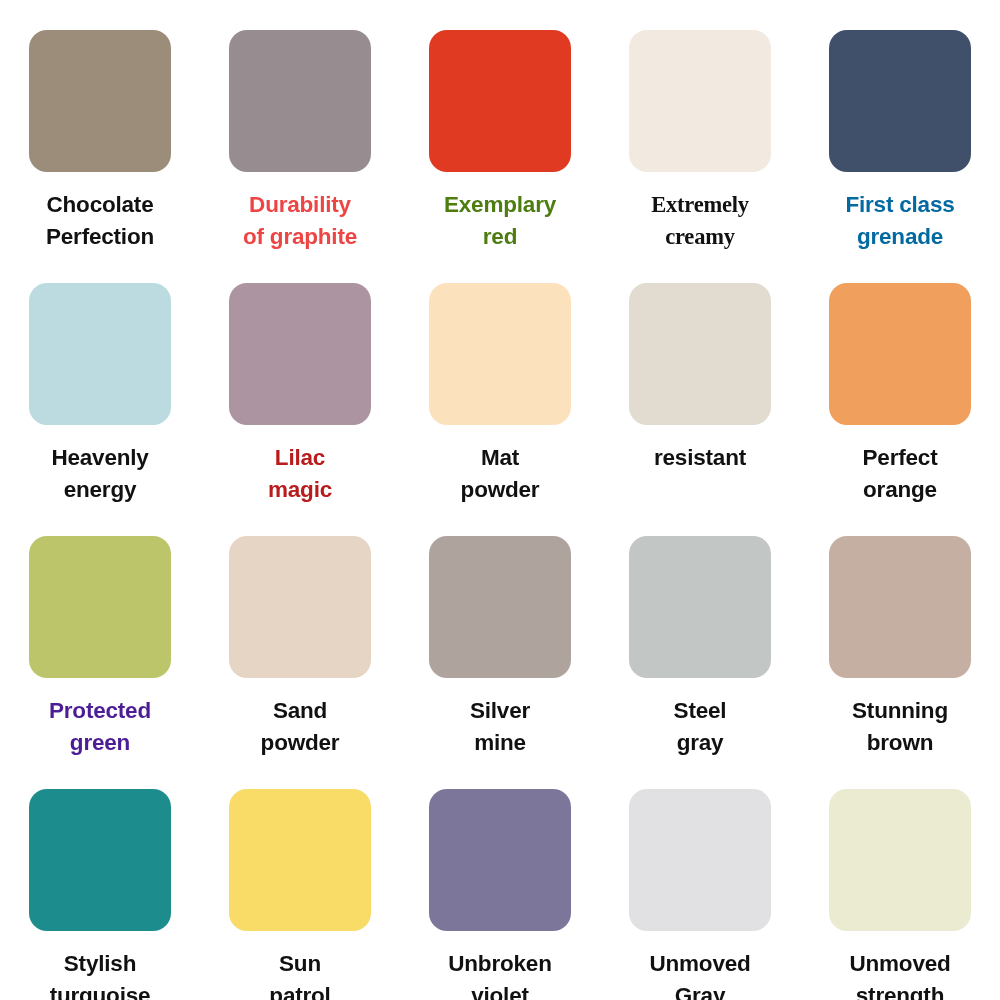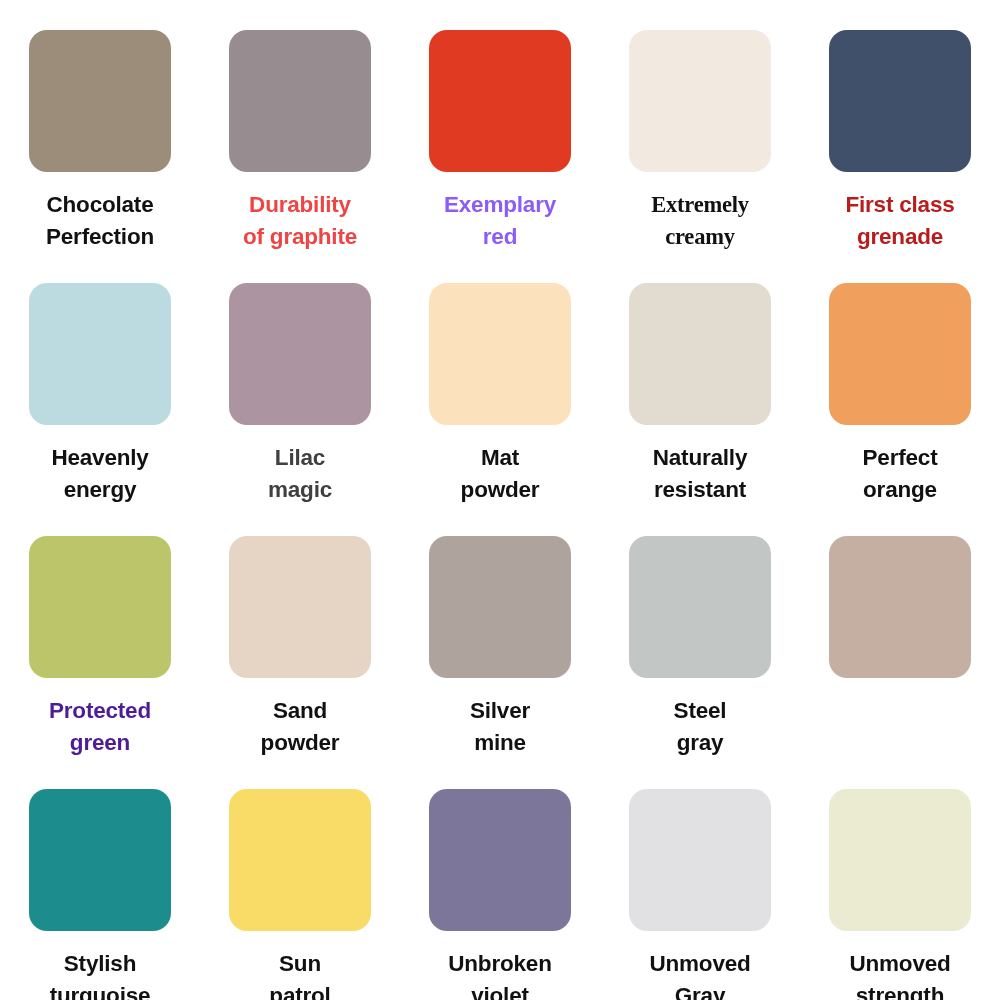--- a/index.html
+++ b/index.html
@@ -70,64 +70,63 @@
     </div>
     <div class="swatch-cell">
       <div class="swatch-chip" style="background: rgb(151, 141, 145);"></div>
       <div class="swatch-label" style="color: #ef4444;">
         <span class="line">Durability</span>
         <span class="line">of graphite</span>
       </div>
     </div>
     <div class="swatch-cell">
       <div class="swatch-chip" style="background: rgb(224, 59, 34);"></div>
-      <div class="swatch-label" style="color: #8b5cf6;">
+      <div class="swatch-label" style="color: #4d7c0f;">
         <span class="line">Exemplary</span>
         <span class="line">red</span>
       </div>
     </div>
     <div class="swatch-cell">
       <div class="swatch-chip" style="background: rgb(242, 233, 224);"></div>
       <div class="swatch-label" style="color: rgb(17, 17, 17); font-family: Liberation Serif, serif;">
         <span class="line">Extremely</span>
         <span class="line">creamy</span>
       </div>
     </div>
     <div class="swatch-cell">
       <div class="swatch-chip" style="background: rgb(64, 80, 107);"></div>
-      <div class="swatch-label" style="color: #b91c1c;">
+      <div class="swatch-label" style="color: #0369a1;">
         <span class="line">First class</span>
         <span class="line">grenade</span>
       </div>
     </div>
     <div class="swatch-cell">
       <div class="swatch-chip" style="background: rgb(188, 219, 224);"></div>
       <div class="swatch-label" style="color: rgb(17, 17, 17);">
         <span class="line">Heavenly</span>
         <span class="line">energy</span>
       </div>
     </div>
     <div class="swatch-cell">
       <div class="swatch-chip" style="background: rgb(172, 148, 161);"></div>
-      <div class="swatch-label" style="color: #404040;">
+      <div class="swatch-label" style="color: #b91c1c;">
         <span class="line">Lilac</span>
         <span class="line">magic</span>
       </div>
     </div>
     <div class="swatch-cell">
       <div class="swatch-chip" style="background: rgb(252, 226, 188);"></div>
       <div class="swatch-label" style="color: rgb(17, 17, 17);">
         <span class="line">Mat</span>
         <span class="line">powder</span>
       </div>
     </div>
     <div class="swatch-cell">
       <div class="swatch-chip" style="background: rgb(226, 220, 208);"></div>
       <div class="swatch-label" style="color: rgb(17, 17, 17);">
-        <span class="line">Naturally</span>
         <span class="line">resistant</span>
       </div>
     </div>
     <div class="swatch-cell">
       <div class="swatch-chip" style="background: rgb(240, 160, 92);"></div>
       <div class="swatch-label" style="color: rgb(17, 17, 17);">
         <span class="line">Perfect</span>
         <span class="line">orange</span>
       </div>
     </div>
@@ -154,20 +153,24 @@
     </div>
     <div class="swatch-cell">
       <div class="swatch-chip" style="background: rgb(194, 198, 196);"></div>
       <div class="swatch-label" style="color: rgb(17, 17, 17);">
         <span class="line">Steel</span>
         <span class="line">gray</span>
       </div>
     </div>
     <div class="swatch-cell">
       <div class="swatch-chip" style="background: rgb(197, 174, 162);"></div>
+      <div class="swatch-label" style="color: rgb(17, 17, 17);">
+        <span class="line">Stunning</span>
+        <span class="line">brown</span>
+      </div>
     </div>
     <div class="swatch-cell">
       <div class="swatch-chip" style="background: rgb(28, 140, 140);"></div>
       <div class="swatch-label" style="color: rgb(17, 17, 17);">
         <span class="line">Stylish</span>
         <span class="line">turquoise</span>
       </div>
     </div>
     <div class="swatch-cell">
       <div class="swatch-chip" style="background: rgb(248, 220, 103);"></div>

